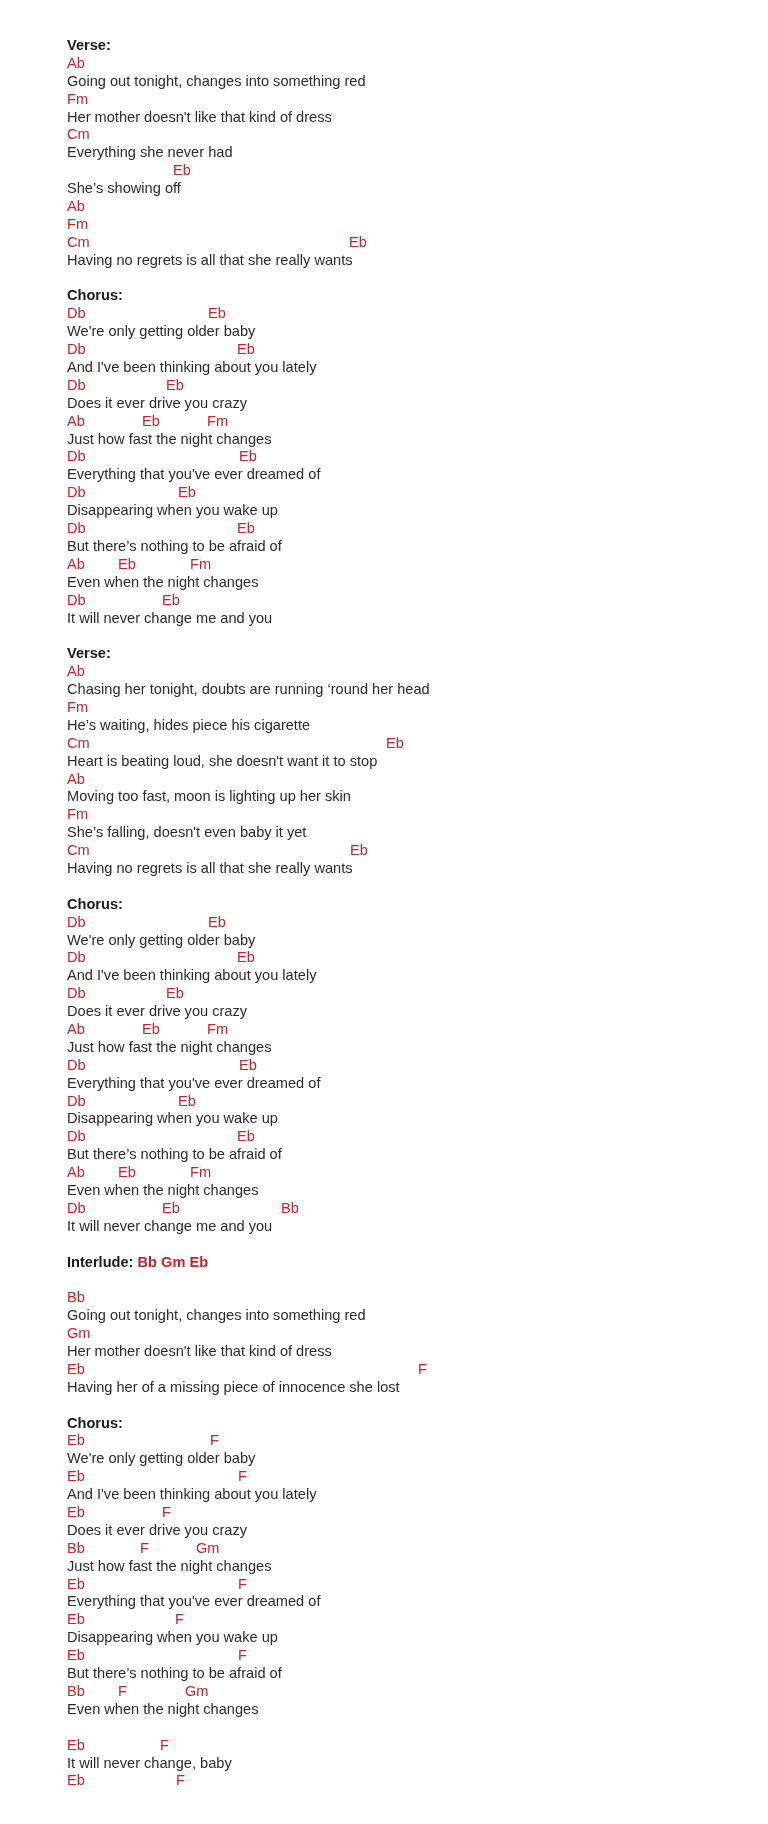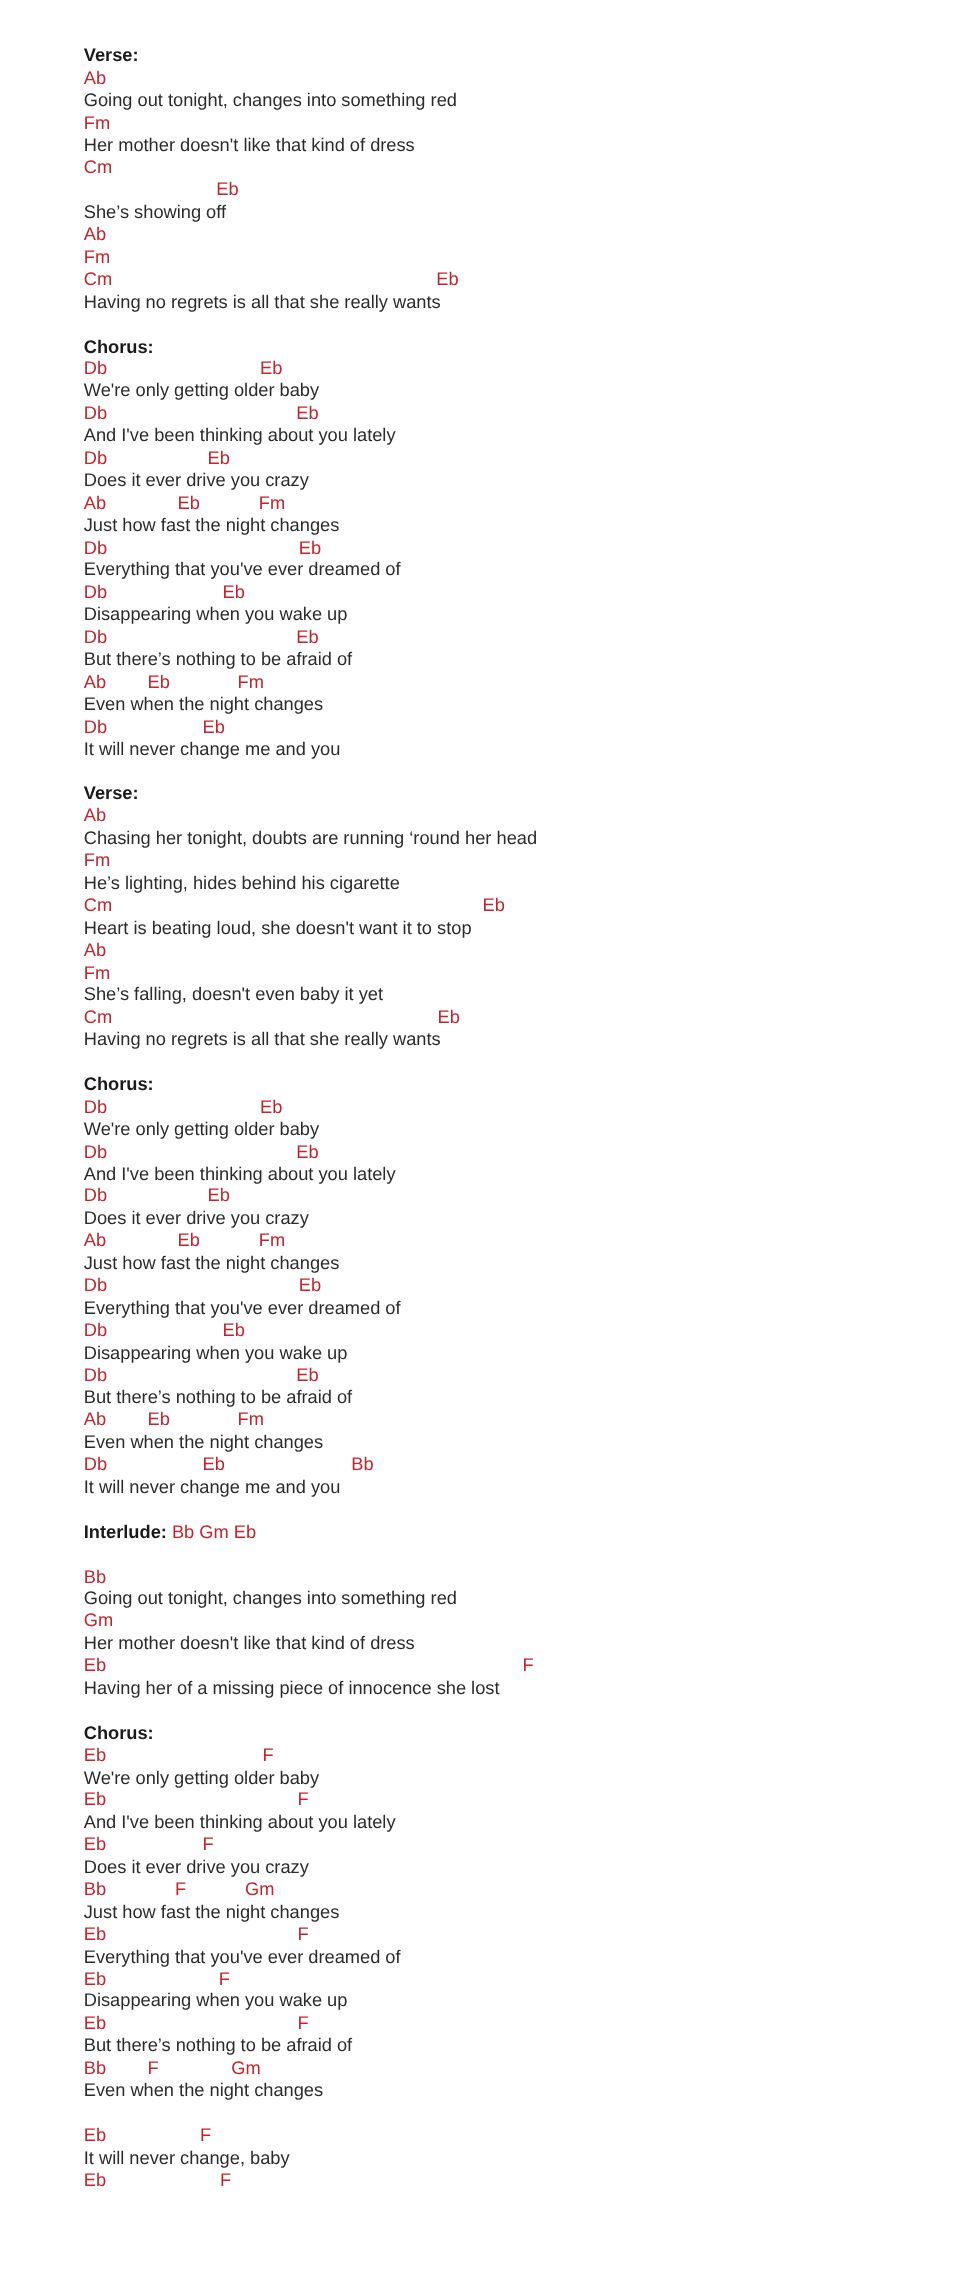--- a/index.html
+++ b/index.html
@@ -3,32 +3,33 @@
 <meta charset="utf-8">
 <style>
   html, body { margin:0; padding:0; background:#ffffff; }
   body { width:768px; height:1824px; overflow:hidden; position:relative;
          font-family:"Liberation Sans", sans-serif; }
   #sheet { position:absolute; left:67px; top:37px; width:680px; }
   .ln { height:17.9px; line-height:17.9px; font-size:14.6px; white-space:pre; position:relative; color:#2b2b2b; }
   .hd { font-weight:bold; color:#1a1a1a; }
   .chords { color:#c0262d; }
   .chord { position:absolute; top:0; }
-  .inl { color:#c0262d; font-weight:normal; }
+  .inl { color:#c0262d; font-weight:bold; }
 </style>
 </head>
 <body>
 
 <div id="sheet">
     <div class="ln hd"><span>Verse:</span></div>
     <div class="ln chords"><span class="chord" style="left: 0px;">Ab</span></div>
     <div class="ln">Going out tonight, changes into something red</div>
     <div class="ln chords"><span class="chord" style="left: 0px;">Fm</span></div>
     <div class="ln">Her mother doesn't like that kind of dress</div>
     <div class="ln chords"><span class="chord" style="left: 0px;">Cm</span></div>
+    <div class="ln">Everything she never had</div>
     <div class="ln chords"><span class="chord" style="left: 106px;">Eb</span></div>
     <div class="ln">She’s showing off</div>
     <div class="ln chords"><span class="chord" style="left: 0px;">Ab</span></div>
     <div class="ln chords"><span class="chord" style="left: 0px;">Fm</span></div>
     <div class="ln chords"><span class="chord" style="left: 0px;">Cm</span><span class="chord" style="left: 282px;">Eb</span></div>
     <div class="ln">Having no regrets is all that she really wants</div>
     <div class="ln"></div>
     <div class="ln hd"><span>Chorus:</span></div>
     <div class="ln chords"><span class="chord" style="left: 0px;">Db</span><span class="chord" style="left: 141px;">Eb</span></div>
     <div class="ln">We're only getting older baby</div>
@@ -46,24 +47,25 @@
     <div class="ln">But there’s nothing to be afraid of</div>
     <div class="ln chords"><span class="chord" style="left: 0px;">Ab</span><span class="chord" style="left: 51px;">Eb</span><span class="chord" style="left: 123px;">Fm</span></div>
     <div class="ln">Even when the night changes</div>
     <div class="ln chords"><span class="chord" style="left: 0px;">Db</span><span class="chord" style="left: 95px;">Eb</span></div>
     <div class="ln">It will never change me and you</div>
     <div class="ln"></div>
     <div class="ln hd"><span>Verse:</span></div>
     <div class="ln chords"><span class="chord" style="left: 0px;">Ab</span></div>
     <div class="ln">Chasing her tonight, doubts are running ‘round her head</div>
     <div class="ln chords"><span class="chord" style="left: 0px;">Fm</span></div>
-    <div class="ln">He’s lighting, hides behind his cigarette</div>
+    <div class="ln">He’s waiting, hides piece his cigarette</div>
     <div class="ln chords"><span class="chord" style="left: 0px;">Cm</span><span class="chord" style="left: 319px;">Eb</span></div>
     <div class="ln">Heart is beating loud, she doesn't want it to stop</div>
     <div class="ln chords"><span class="chord" style="left: 0px;">Ab</span></div>
+    <div class="ln">Moving too fast, moon is lighting up her skin</div>
     <div class="ln chords"><span class="chord" style="left: 0px;">Fm</span></div>
     <div class="ln">She’s falling, doesn't even baby it yet</div>
     <div class="ln chords"><span class="chord" style="left: 0px;">Cm</span><span class="chord" style="left: 283px;">Eb</span></div>
     <div class="ln">Having no regrets is all that she really wants</div>
     <div class="ln"></div>
     <div class="ln hd"><span>Chorus:</span></div>
     <div class="ln chords"><span class="chord" style="left: 0px;">Db</span><span class="chord" style="left: 141px;">Eb</span></div>
     <div class="ln">We're only getting older baby</div>
     <div class="ln chords"><span class="chord" style="left: 0px;">Db</span><span class="chord" style="left: 170px;">Eb</span></div>
     <div class="ln">And I've been thinking about you lately</div>

